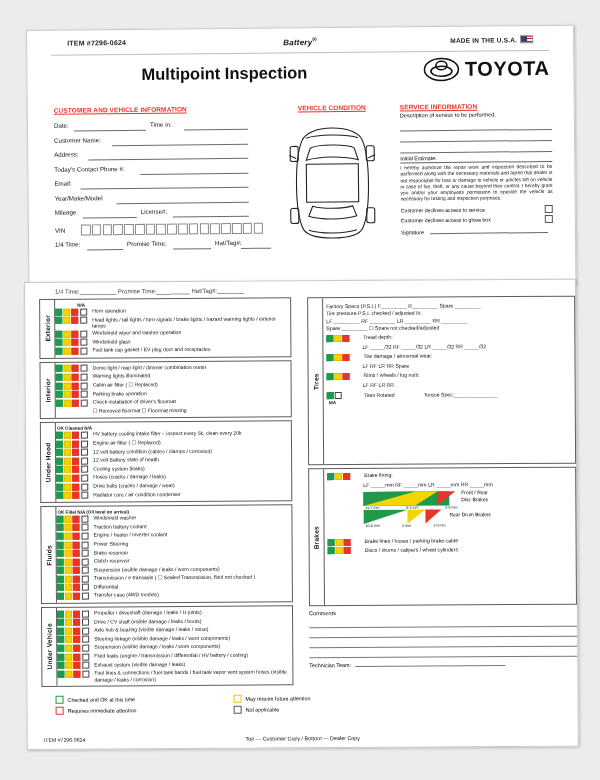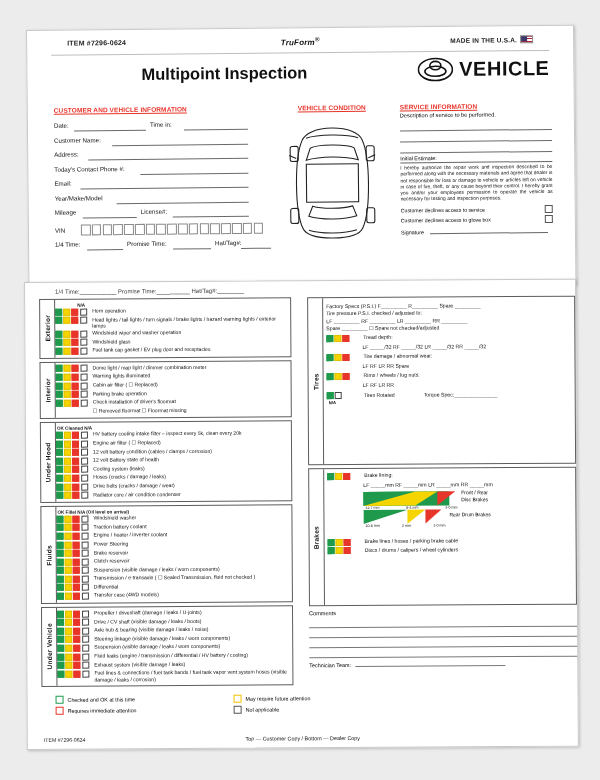--- a/index.html
+++ b/index.html
@@ -139,34 +139,34 @@
 </head>
 <body>
 
 <div id="page">
 
   <div class="sheet-top">
     <div class="sheet-top-inner">
 
       <div class="row-item-hdr">
         <span class="item-no">ITEM #7296-0624</span>
-        <span class="truform"><span>TruForm</span><span class="tiny">®</span></span>
+        <span class="truform"><span>Battery</span><span class="tiny">®</span></span>
         <span class="made-usa"><span>MADE IN THE U.S.A.</span><span class="flag"></span></span>
       </div>
       <div class="hdr-rule"></div>
 
       <div class="title-block">
         <div class="main-title">Multipoint Inspection</div>
         <div class="toyota-lockup">
           <svg width="36" height="25" viewBox="0 0 72 50">
             <ellipse cx="36" cy="25" rx="34" ry="22" fill="none" stroke="#111" stroke-width="3.2"></ellipse>
             <ellipse cx="36" cy="17" rx="11" ry="8.4" fill="none" stroke="#111" stroke-width="3.2"></ellipse>
             <ellipse cx="36" cy="28.5" rx="21" ry="10" fill="none" stroke="#111" stroke-width="3.2"></ellipse>
           </svg>
-          <span class="toyota-word">VEHICLE</span>
+          <span class="toyota-word">TOYOTA</span>
         </div>
       </div>
 
       <div class="col-left">
         <div class="sec-label">CUSTOMER AND VEHICLE INFORMATION</div>
 
         <div style="height:6px"></div>
 
         <div class="fline">
           <span class="lbl">Date:</span>

